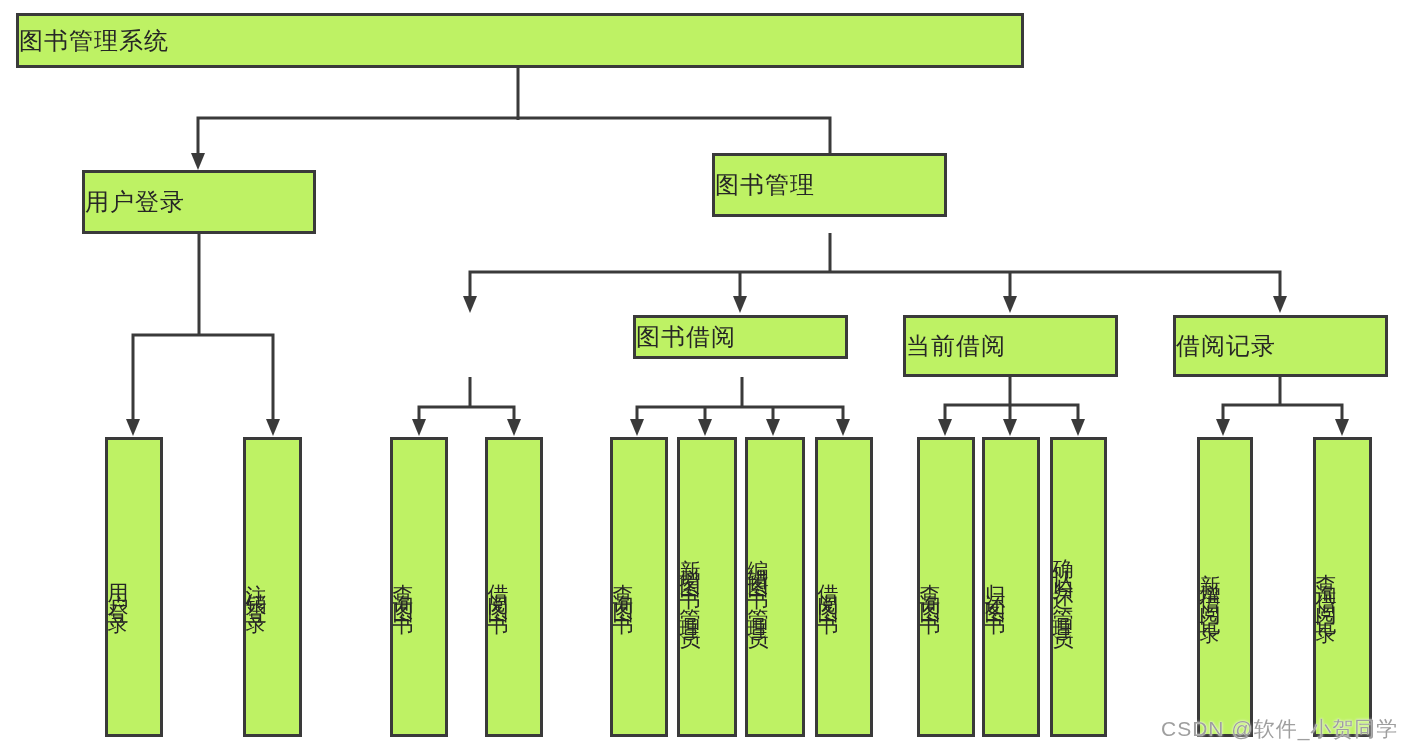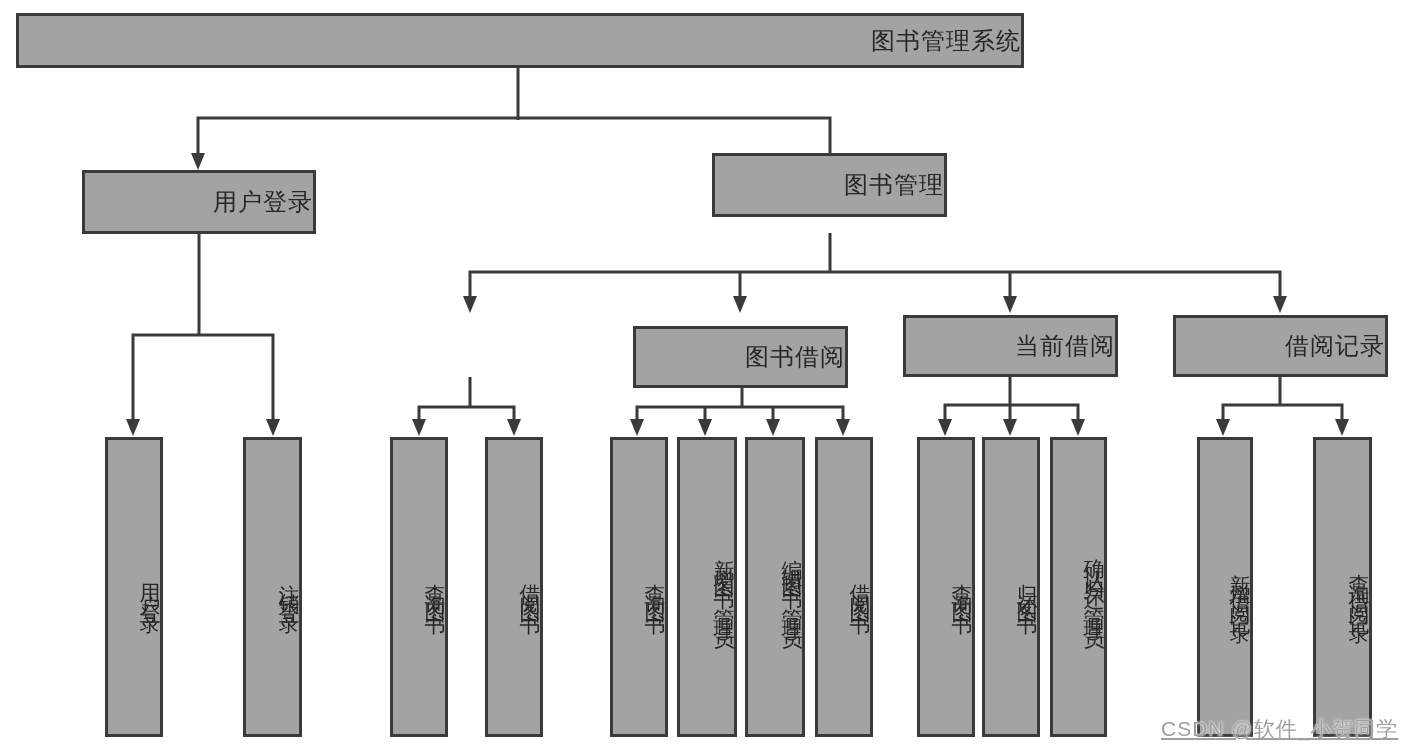--- a/index.html
+++ b/index.html
@@ -15,44 +15,42 @@
     font-family:"Liberation Sans","DejaVu Sans",sans-serif;
     position:relative;
     overflow:hidden;
   }
   .canvas{position:absolute;left:0;top:0;width:1405px;height:747px;}
   svg.connectors{position:absolute;left:0;top:0;pointer-events:none;}
   .box{
     position:absolute;
     box-sizing:border-box;
     border:3px solid var(--line);
-    background:#a3a3a3;
+    background:#bef264;
     display:flex;
     align-items:center;
-    justify-content:flex-end;
+    justify-content:flex-start;
     color:var(--text);
-    font-family:Liberation Serif, serif;
   }
   .hbox{font-size:24px;letter-spacing:1px;white-space:nowrap;}
   .vbox{font-size:21px;}
   .vbox .vtext{
     writing-mode:vertical-rl;
     text-orientation:upright;
     letter-spacing:10px;
     line-height:1;
   }
   .watermark{
     position:absolute;
     left:1161px;top:715px;
     font-size:21px;
     color:var(--watermark);
     text-shadow:0 0 3px rgba(255,255,255,.95), 0 0 1px rgba(255,255,255,.9);
     white-space:nowrap;
     letter-spacing:1px;
-    text-decoration:underline;
   }
 </style>
 </head>
 <body>
 
 <div class="canvas">
 
   <svg class="connectors" width="1405" height="747" viewBox="0 0 1405 747">
     <g stroke="#3a3a3a" stroke-width="3" fill="none">
 
@@ -97,21 +95,21 @@
     <span>图书管理系统</span>
   </div>
 
   <div class="box hbox" style="left:82px;top:170px;width:234px;height:64px">
     <span>用户登录</span>
   </div>
   <div class="box hbox" style="left:712px;top:153px;width:235px;height:64px">
     <span>图书管理</span>
   </div>
 
-  <div class="box hbox" style="left:633px;top:326px;width:215px;height:62px">
+  <div class="box hbox" style="left:633px;top:315px;width:215px;height:44px">
     <span>图书借阅</span>
   </div>
   <div class="box hbox" style="left:1173px;top:315px;width:215px;height:62px">
     <span>借阅记录</span>
   </div>
   <div class="box hbox" style="left:903px;top:315px;width:215px;height:62px">
     <span>当前借阅</span>
   </div>
 
   <div class="box vbox" style="left:105px;top:437px;width:58px;height:300px">

